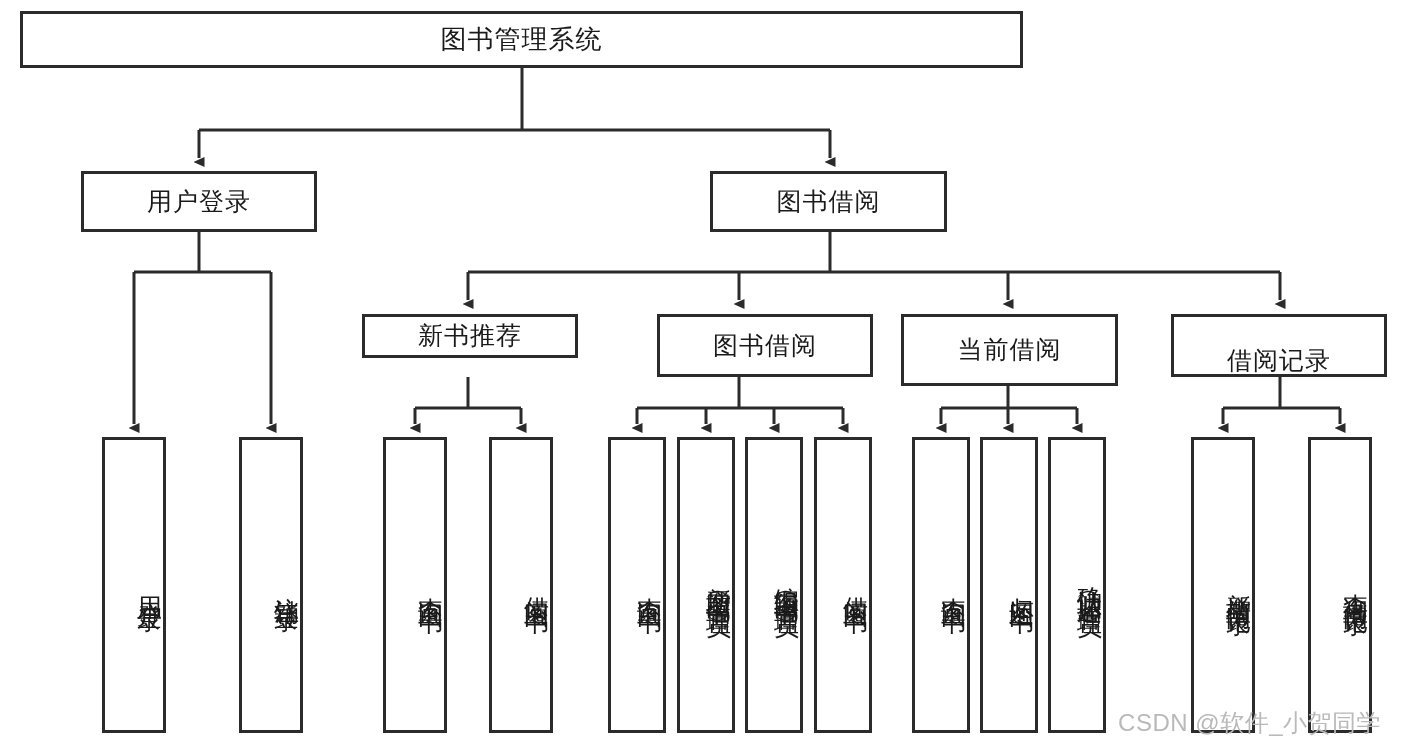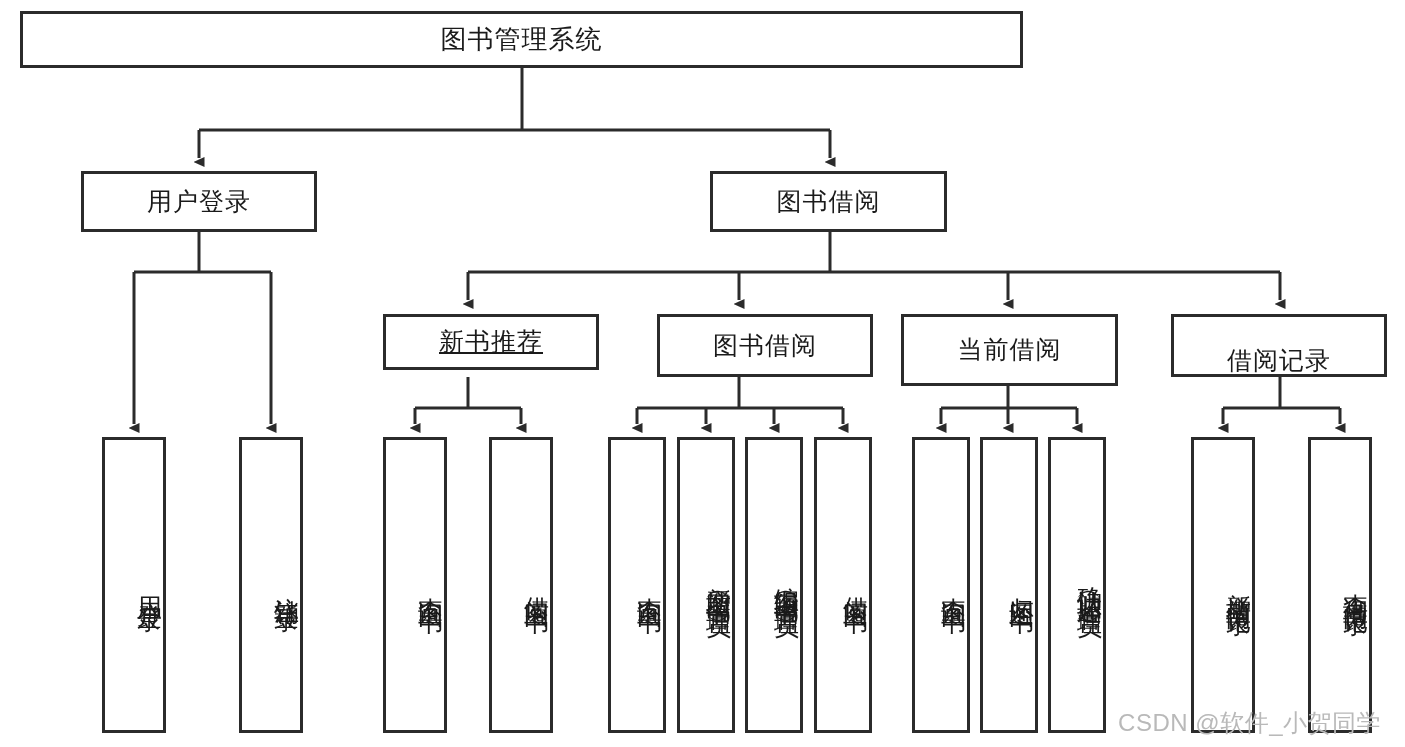--- a/index.html
+++ b/index.html
@@ -128,21 +128,21 @@
     <span>图书管理系统</span>
   </div>
 
   <div class="node horiz" style="left:81px; top:171px; width:236px; height:61px;">
     <span>用户登录</span>
   </div>
   <div class="node horiz" style="left:710px; top:171px; width:237px; height:61px;">
     <span>图书借阅</span>
   </div>
 
-  <div class="node horiz" style="left:383px; top:314px; width:216px; height:56px;text-decoration:underline;">
+  <div class="node horiz" style="left:362px; top:314px; width:216px; height:44px;">
     <span>新书推荐</span>
   </div>
   <div class="node horiz" style="left:633px; top:314px; width:216px; height:63px;margin-left:24px;">
     <span>图书借阅</span>
   </div>
   <div class="node horiz" style="left:901px; top:314px; width:217px; height:72px;">
     <span>当前借阅</span>
   </div>
   <div class="node horiz" style="left:1171px; top:314px; width:216px; height:63px;align-items:flex-end;">
     <span>借阅记录</span>

